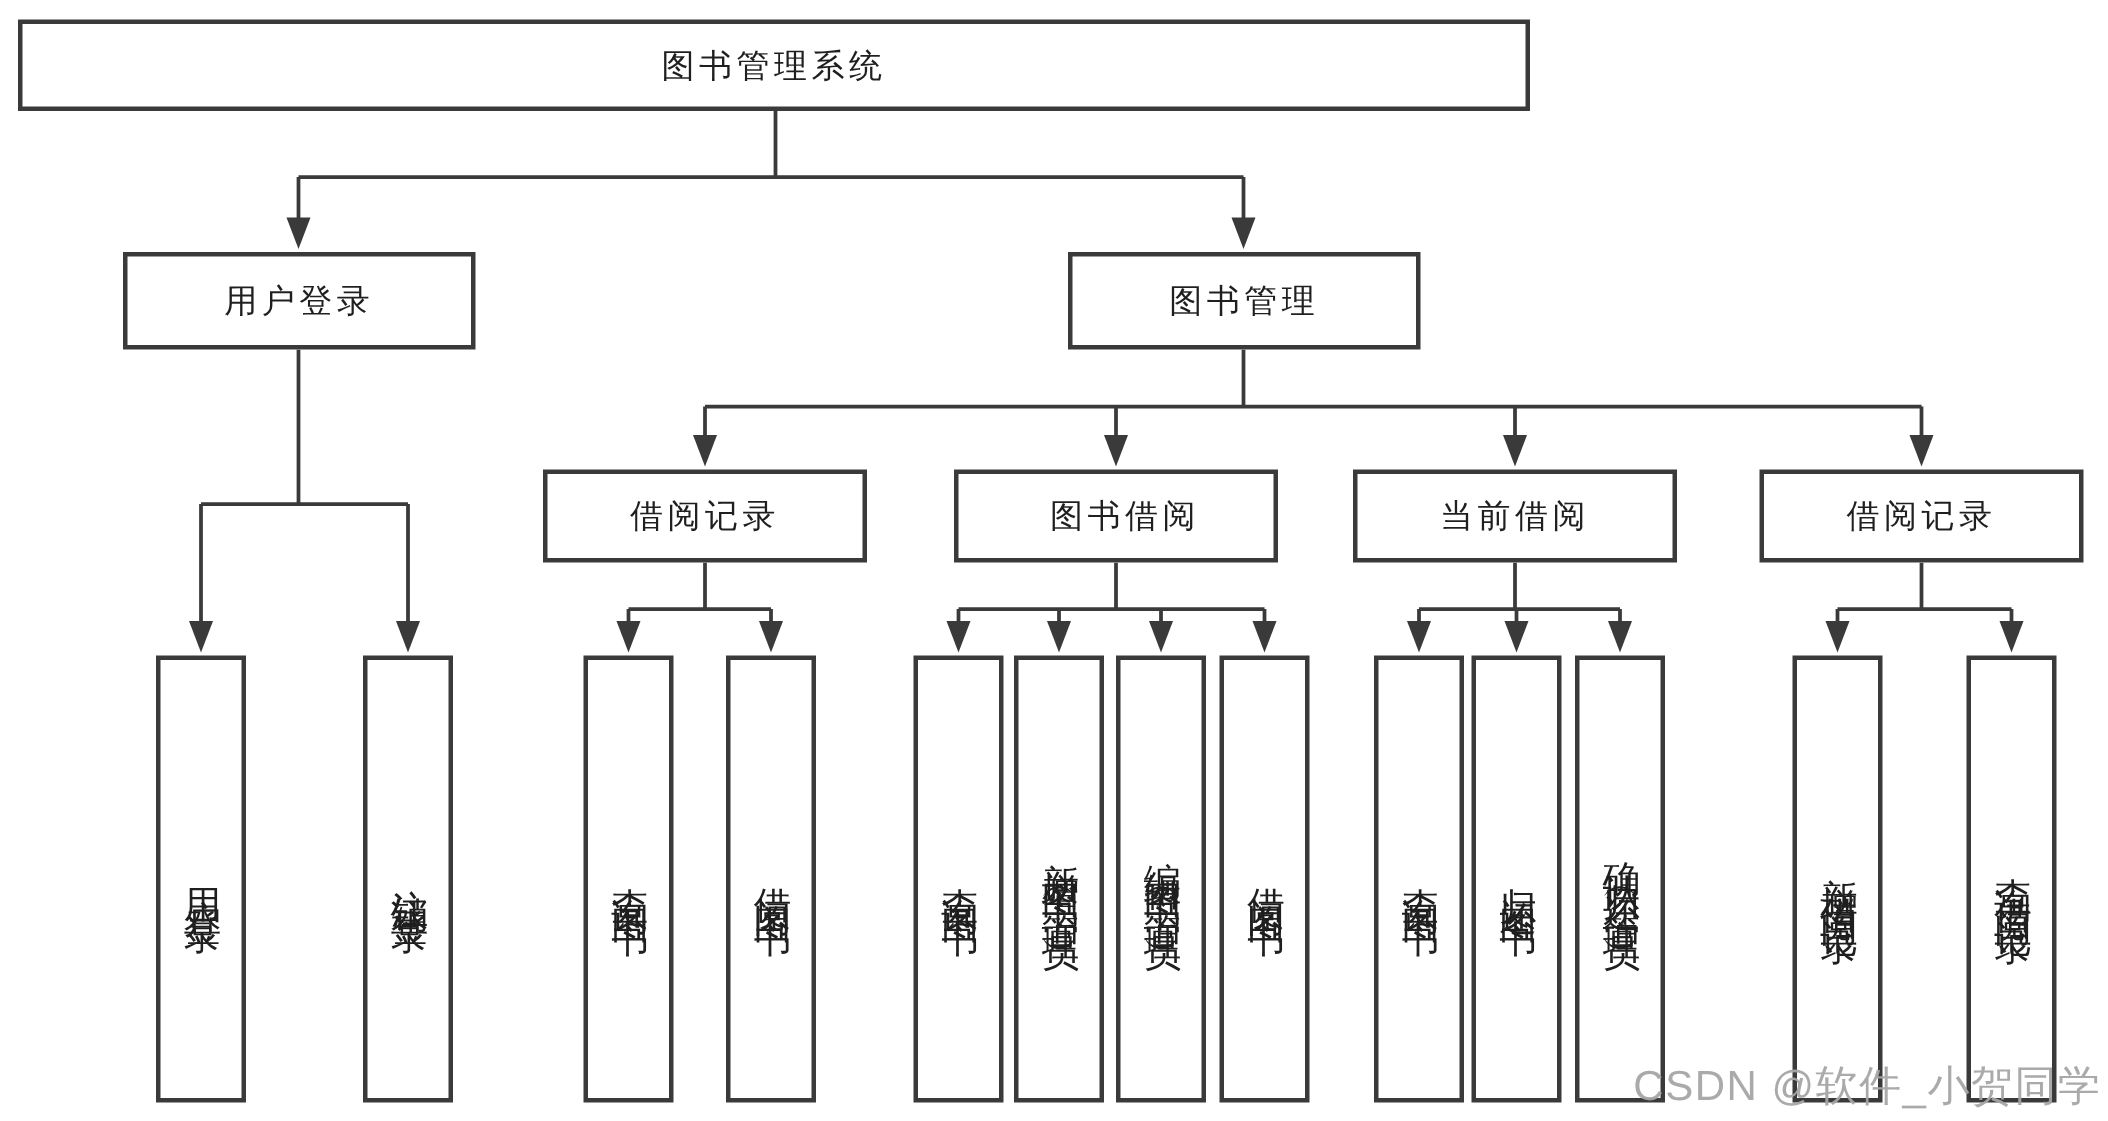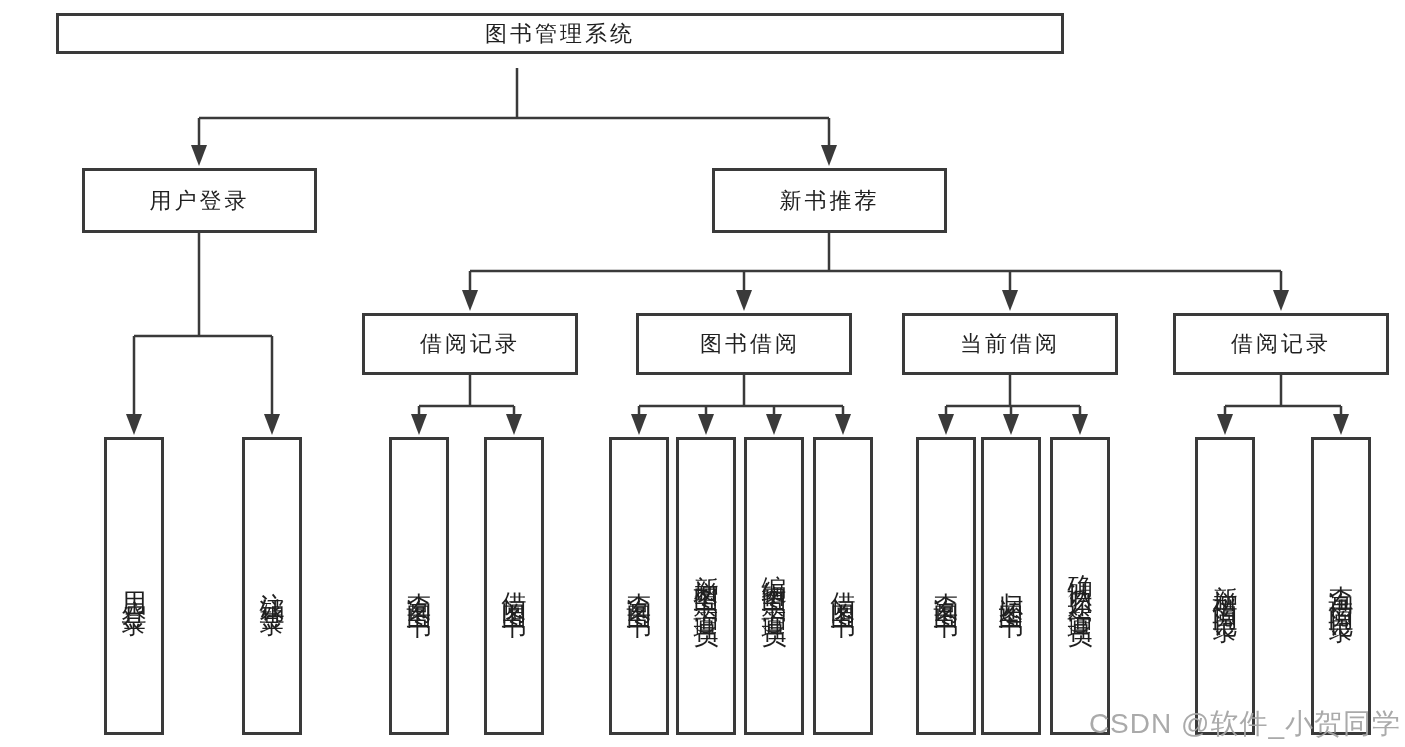--- a/index.html
+++ b/index.html
@@ -95,29 +95,29 @@
       <polygon points="766,414 782,414 774,435"></polygon>
       <polygon points="835,414 851,414 843,435"></polygon>
       <polygon points="938,414 954,414 946,435"></polygon>
       <polygon points="1003,414 1019,414 1011,435"></polygon>
       <polygon points="1072,414 1088,414 1080,435"></polygon>
       <polygon points="1217,414 1233,414 1225,435"></polygon>
       <polygon points="1333,414 1349,414 1341,435"></polygon>
     </g>
   </svg>
 
-  <div class="box" style="left:12px; top:13px; width:1008px; height:41px;margin-left:44px;">
+  <div class="box" style="left:12px; top:13px; width:1008px; height:61px;">
     <span class="h-label">图书管理系统</span>
   </div>
 
   <div class="box" style="left:82px; top:168px; width:235px; height:65px;">
     <span class="h-label">用户登录</span>
   </div>
   <div class="box" style="left:712px; top:168px; width:235px; height:65px;">
-    <span class="h-label">新书推荐</span>
+    <span class="h-label">图书管理</span>
   </div>
 
   <div class="box" style="left:362px; top:313px; width:216px; height:62px;">
     <span class="h-label">借阅记录</span>
   </div>
   <div class="box" style="left:636px; top:313px; width:216px; height:62px;padding-left:12px;">
     <span class="h-label">图书借阅</span>
   </div>
   <div class="box" style="left:1173px; top:313px; width:216px; height:62px;">
     <span class="h-label">借阅记录</span>

